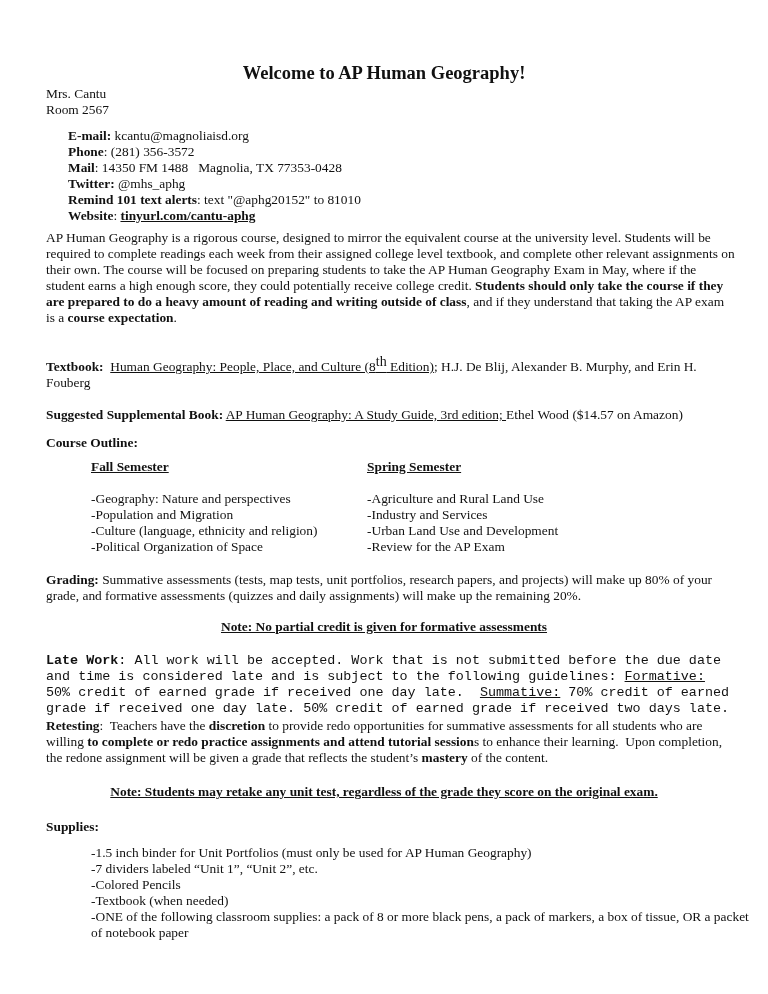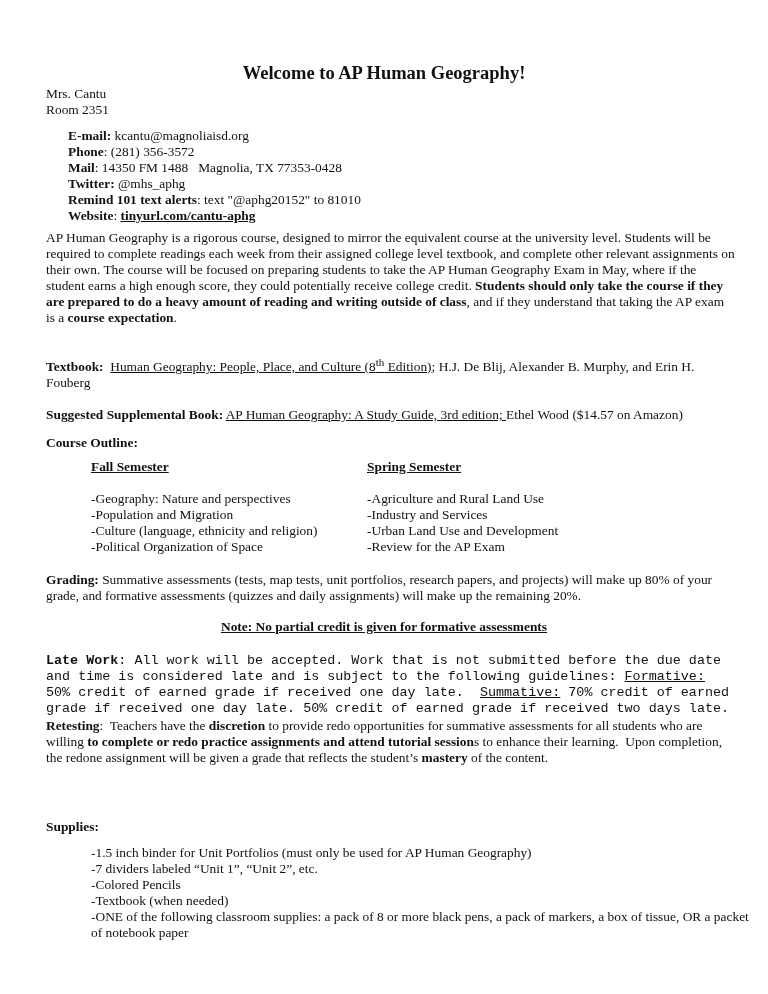--- a/index.html
+++ b/index.html
@@ -19,32 +19,32 @@
     .para { left: 46px; width: 690px; }
     b { font-weight: bold; }
     u { text-decoration: underline; text-align: right; }
     .center { left: 0; width: 768px; text-align: center; font-weight: bold; text-decoration: underline; }
     .col { top: 443px; }
     .col-fall { left: 91px; }
     .col-spring { left: 367px; }
     .col .head { font-weight: bold; text-decoration: underline; margin-bottom: 16px; display: block; }
     .col div { white-space: nowrap; }
     .supplies-list { left: 91px; top: 829px; width: 660px; }
-    sup { font-size: 11px; line-height: 0; vertical-align: super; }
+    sup { font-size: 14px; line-height: 0; vertical-align: super; }
   </style>
 </head>
 <body>
 
 <div class="page">
 
   <div class="abs title">Welcome to AP Human Geography!</div>
 
   <div class="abs header-left">
     <div>Mrs. Cantu</div>
-    <div>Room 2351</div>
+    <div>Room 2567</div>
   </div>
 
   <div class="abs contact">
     <div><b>E-mail:</b><span> kcantu@magnoliaisd.org</span></div>
     <div><b>Phone</b><span>: (281) 356-3572</span></div>
     <div style="white-space:pre"><b>Mail</b><span>: 14350 FM 1488   Magnolia, TX 77353-0428</span></div>
     <div><b>Twitter:</b><span> @mhs_aphg</span></div>
     <div><b>Remind 101 text alerts</b><span>: text "@aphg20152" to 81010</span></div>
     <div style="white-space:pre"><b>Website</b><span>: </span><b><u>tinyurl.com/cantu-aphg</u></b></div>
   </div>
@@ -88,20 +88,21 @@
   <div class="abs center" style="top:603px;">Note: No partial credit is given for formative assessments</div>
 
   <div class="abs para" style="top:637px;font-family:Liberation Mono, monospace;">
     <b>Late Work</b><span>: All work will be accepted. Work that is not submitted before the due date and time is considered late and is subject to the following guidelines: </span><u>Formative:</u><span style="white-space:pre-wrap"> 50% credit of earned grade if received one day late.  </span><u>Summative:</u><span> 70% credit of earned grade if received one day late. 50% credit of earned grade if received two days late.</span>
   </div>
 
   <div class="abs para" style="top:702px;">
     <b>Retesting</b><span style="white-space:pre-wrap">:  Teachers have the </span><b>discretion</b><span> to provide redo opportunities for summative assessments for all students who are willing </span><b>to complete or redo practice assignments and attend tutorial session</b><span style="white-space:pre-wrap">s to enhance their learning.  Upon completion, the redone assignment will be given a grade that reflects the student’s </span><b>mastery</b><span> of the content.</span>
   </div>
 
+  <div class="abs center" style="top:768px;">Note: Students may retake any unit test, regardless of the grade they score on the original exam.</div>
 
   <div class="abs para" style="top:803px;">
     <b>Supplies:</b>
   </div>
 
   <div class="abs supplies-list">
     <div>-1.5 inch binder for Unit Portfolios (must only be used for AP Human Geography)</div>
     <div>-7 dividers labeled “Unit 1”, “Unit 2”, etc.</div>
     <div>-Colored Pencils</div>
     <div>-Textbook (when needed)</div>

